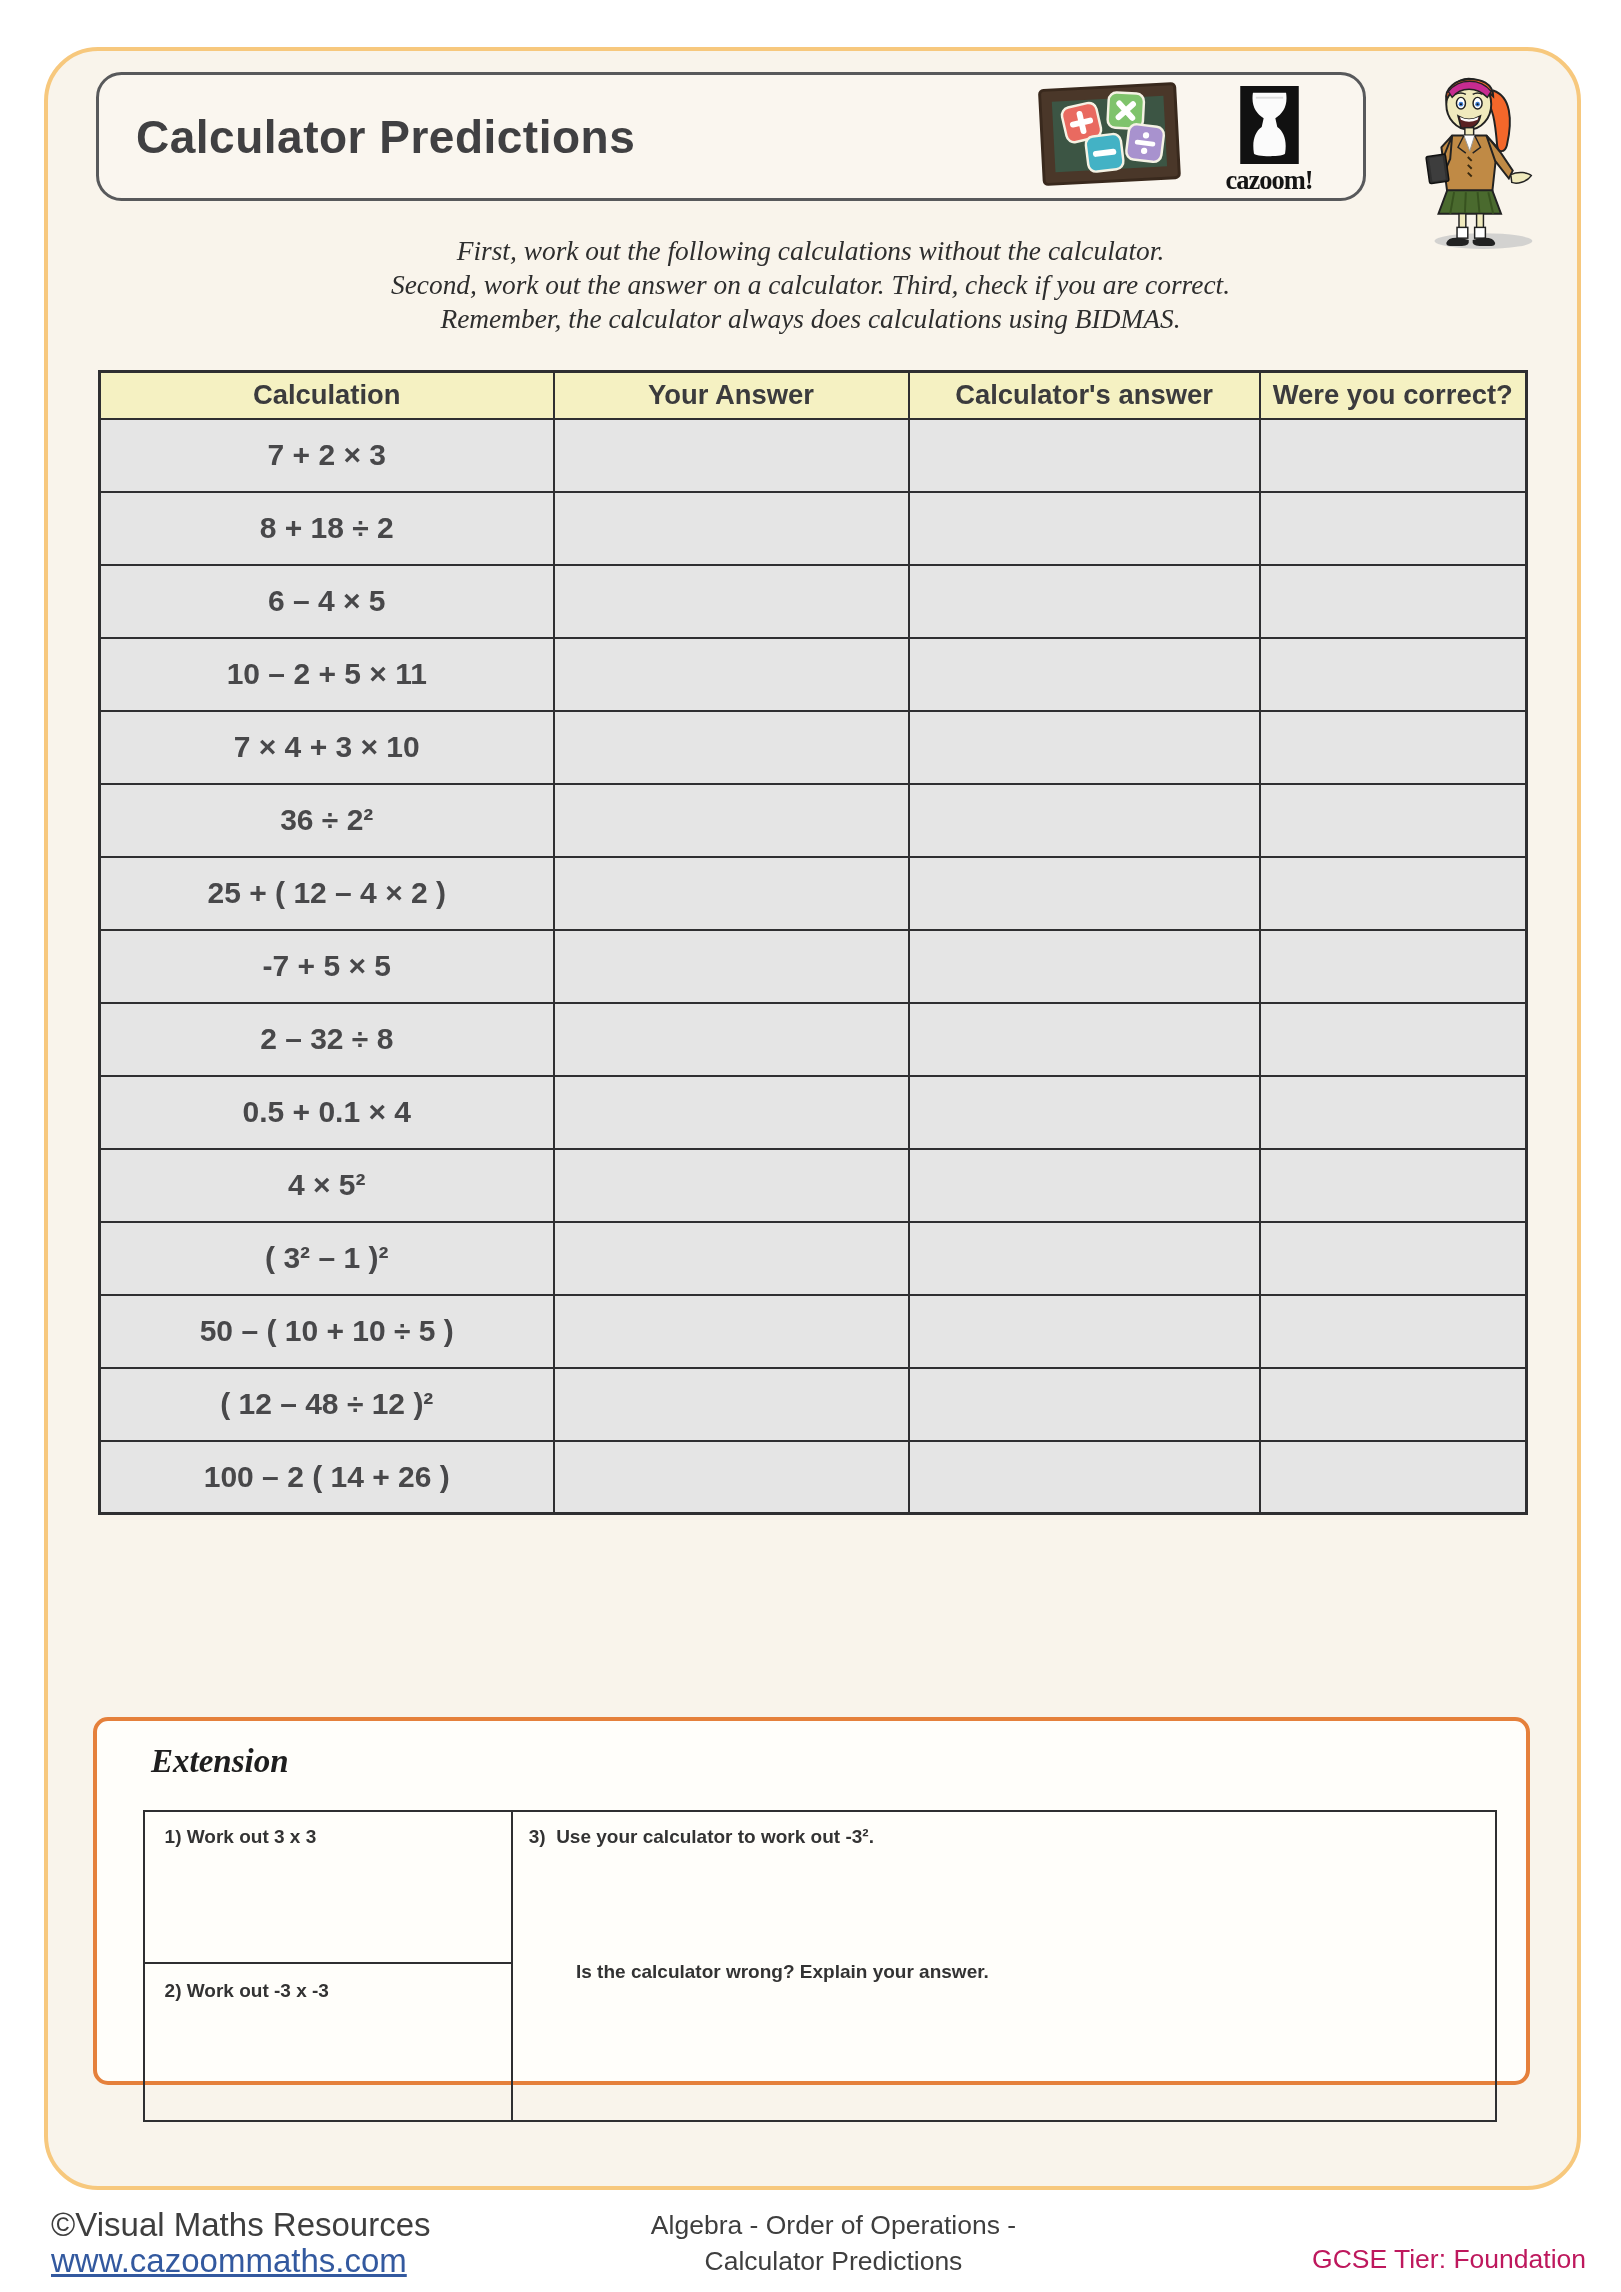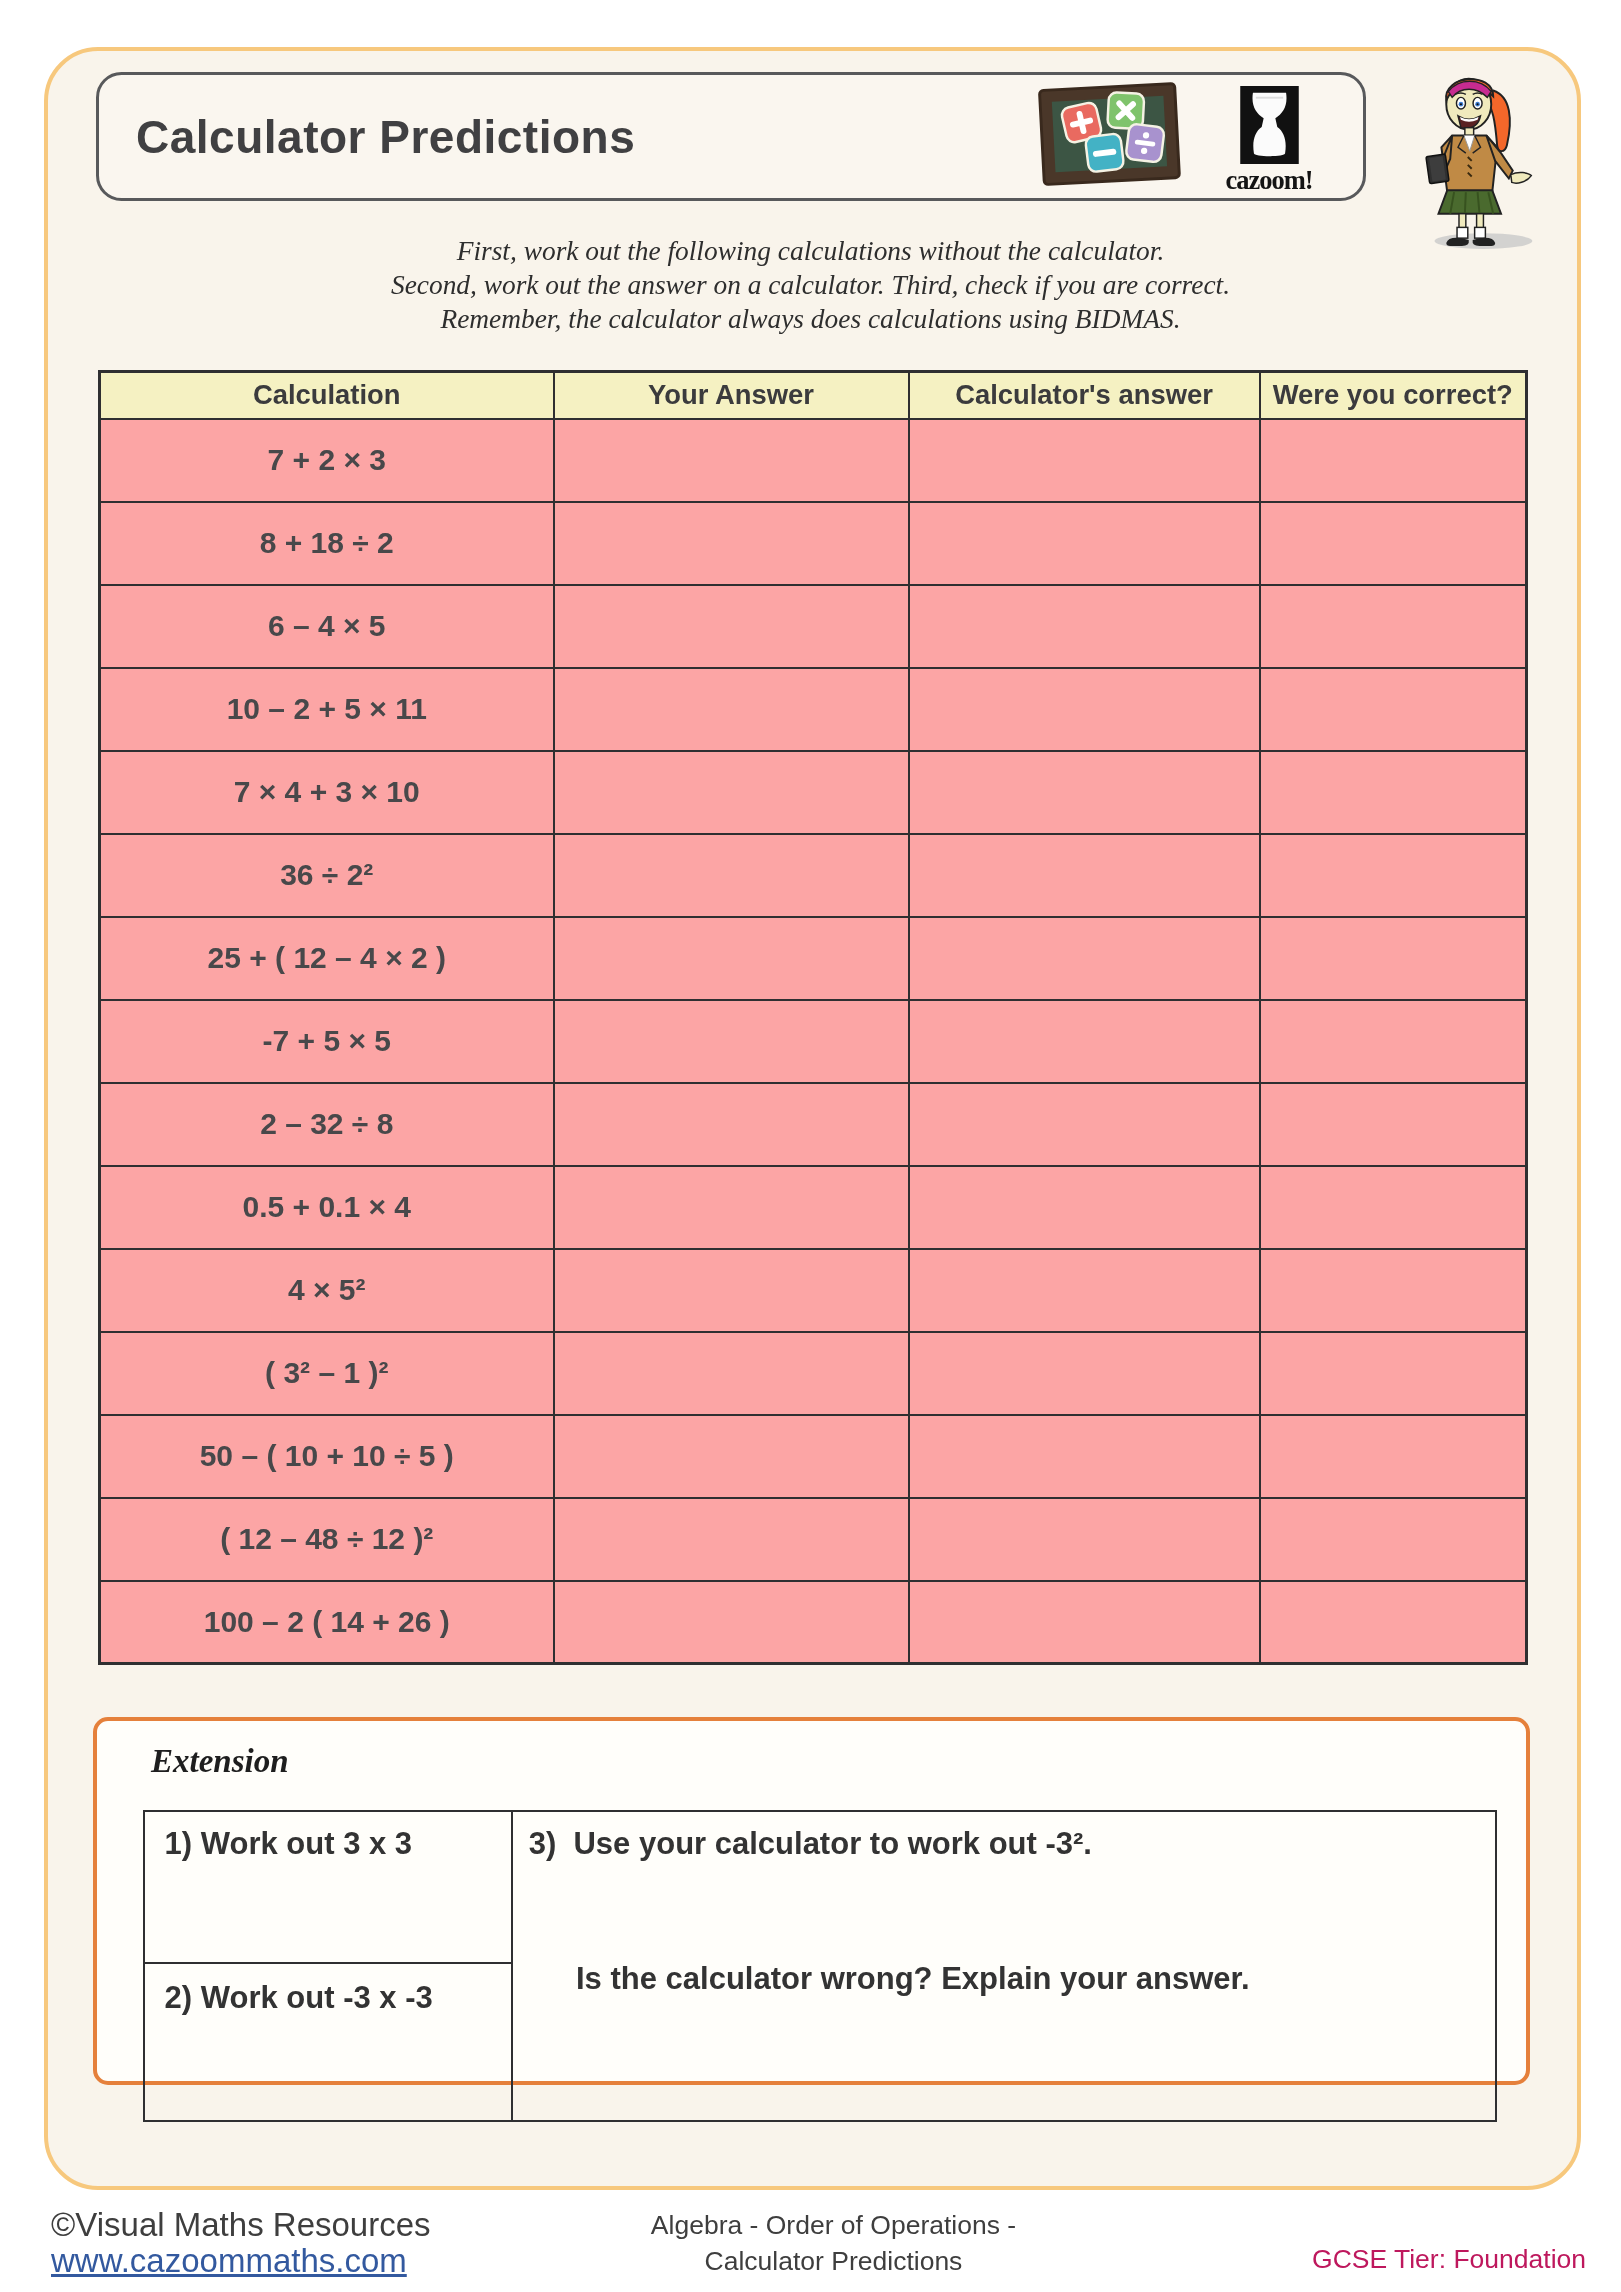--- a/index.html
+++ b/index.html
@@ -36,42 +36,42 @@
   }
   table.main-table {
     position: absolute; left: 98px; top: 370px; width: 1426px;
     border-collapse: collapse; table-layout: fixed;
     border: 3.9px solid #2F2F31; background: #ffffff;
   }
   .main-table th {
     background: #F5F1C2; height: 47px; font-size: 27.4px; font-weight: bold;
     color: #3B3B3D; border: 2px solid #2F2F31; text-align: center;
   }
-  .main-table td { height: 83px; border: 2px solid #2F2F31; background: #fca5a5; }
+  .main-table td { height: 73px; border: 2px solid #2F2F31; background: #e5e5e5; }
   .main-table td.calc {
     font-weight: bold; font-size: 30px; color: #48484A; text-align: center;
   }
   .ext-box {
     position: absolute; left: 93px; top: 1717px; width: 1437px; height: 368px;
     border: 4.9px solid #E5803B; border-radius: 15px; background: #FFFEFA;
   }
   .ext-title {
     position: absolute; left: 54px; top: 21.6px;
     font-family: "Liberation Serif", serif; font-weight: bold; font-style: italic;
     font-size: 33px; color: #1E1E1E;
   }
   .ext-table {
     position: absolute; left: 46px; top: 89px; width: 1354px; height: 312px;
     border: 2.9px solid #2F2F31; display: flex; background: transparent;
   }
   .ext-left { width: 368px; border-right: 2.9px solid #2F2F31; display: flex; flex-direction: column; }
   .ext-cell-1 { height: 152px; border-bottom: 2.9px solid #2F2F31; padding: 13.7px 7.8px 0 19.6px; }
   .ext-cell-2 { flex: 1; padding: 15.7px 7.8px 0 19.6px; }
   .ext-right { flex: 1; position: relative; padding: 13.7px 9.8px 0 15.7px; }
-  .ext-text { font-weight: bold; font-size: 31px; color: #333333; white-space: pre-wrap; }
+  .ext-text { font-weight: bold; font-size: 19px; color: #333333; white-space: pre-wrap; }
   .ext-q3b { position: absolute; left: 63px; top: 149px; }
   .footer-left {
     position: absolute; left: 51px; top: 2207px;
     font-size: 33px; color: #3E3E3E; line-height: 36px;
   }
   .site-link { color: #33599F; text-decoration: underline; cursor: pointer; }
   .footer-center {
     position: absolute; left: 510px; top: 2207px; width: 647px;
     text-align: center; font-size: 26.5px; color: #3E3E3E; line-height: 36px;
   }

